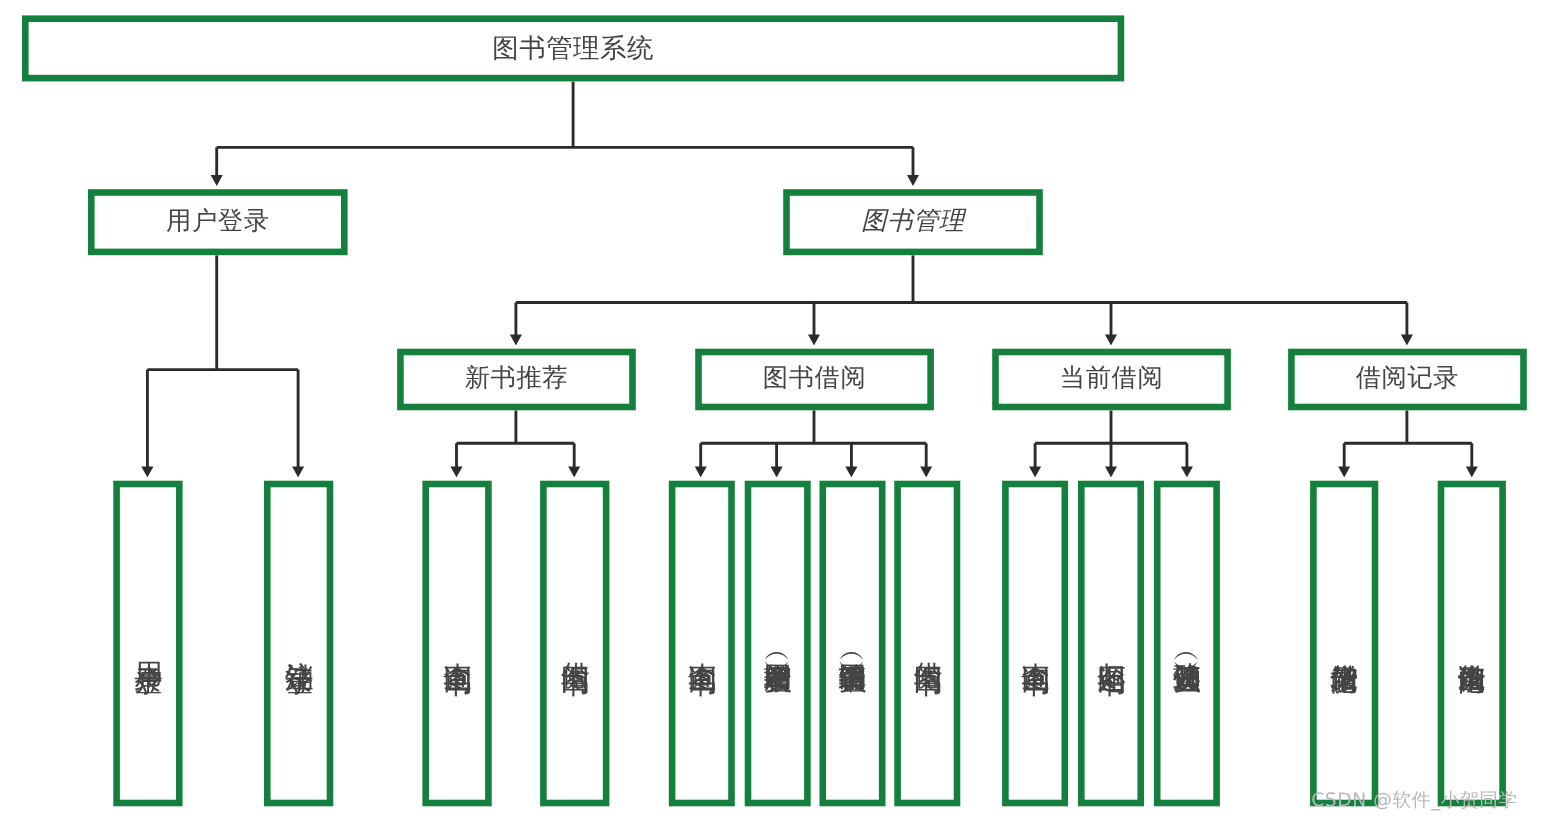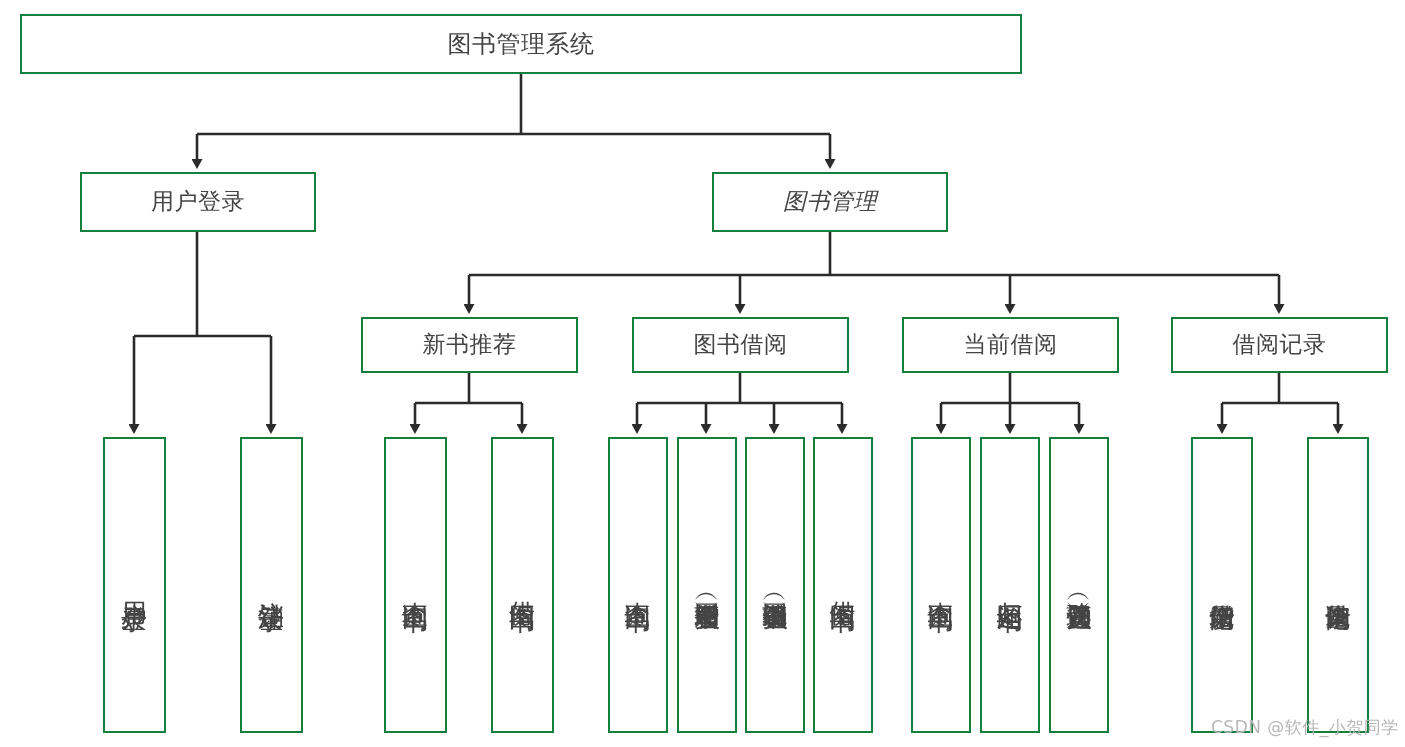--- a/index.html
+++ b/index.html
@@ -22,21 +22,21 @@
     position: absolute;
     left: 0;
     top: 0;
     width: 1405px;
     height: 747px;
     pointer-events: none;
   }
   .node {
     position: absolute;
     box-sizing: border-box;
-    border: 2px solid #15803d;
+    border: 6px solid #15803d;
     background: #ffffff;
     display: flex;
     align-items: center;
     justify-content: center;
     color: #3a3a3a;
   }
   .node-label {
     display: block;
     text-align: center;
     color: #444444;
@@ -69,21 +69,20 @@
   .node.vert.long .node-label {
     font-size: 25px;
     letter-spacing: 0.5px;
   }
   .watermark {
     position: absolute;
     font-size: 17px;
     color: #b8b8b8;
     white-space: nowrap;
     letter-spacing: 0.5px;
-    padding-left: 19px;
   }
 </style>
 </head>
 <body>
 
 <div id="diagram-canvas">
 
   <svg id="edge-layer" viewBox="0 0 1405 747" xmlns="http://www.w3.org/2000/svg">
     <defs>
       <marker id="arrow" markerWidth="10" markerHeight="11" refX="1" refY="5.5" orient="auto" markerUnits="userSpaceOnUse">

